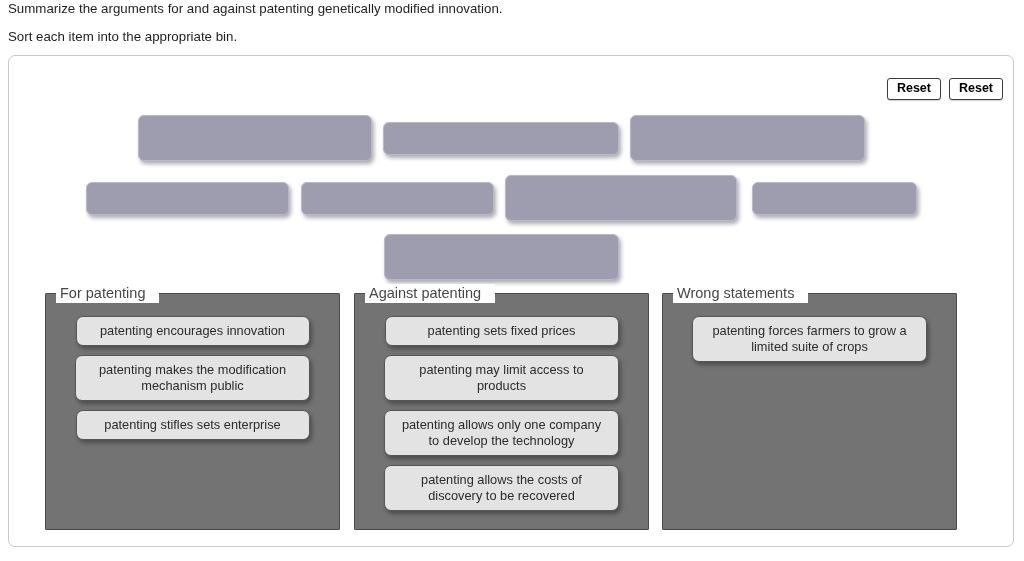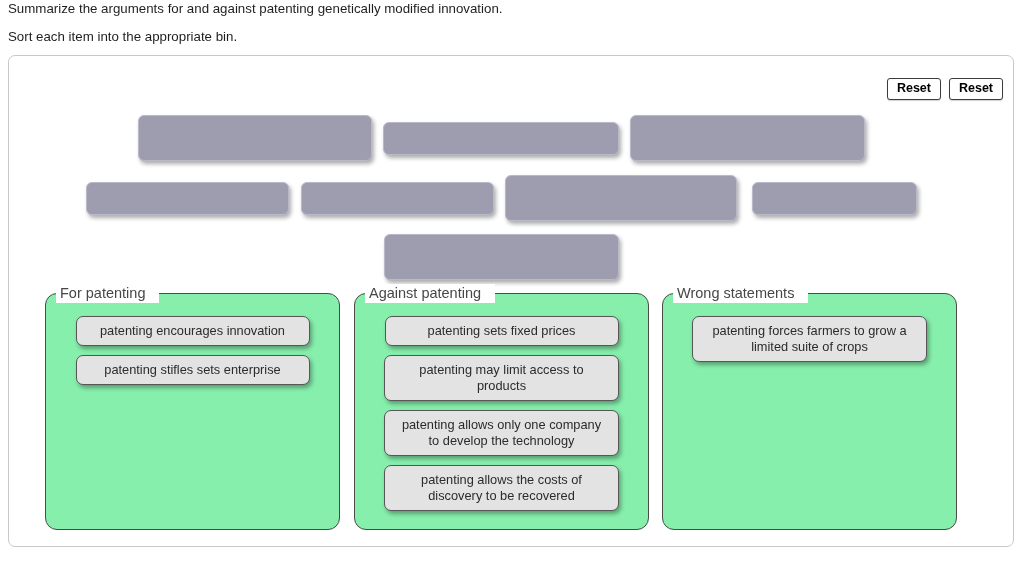--- a/index.html
+++ b/index.html
@@ -86,23 +86,23 @@
     left: 36px;
     top: 237px;
     width: 950px;
     height: 238px;
   }
   .bin {
     position: absolute;
     top: 0;
     width: 295px;
     height: 237px;
-    background: #86efac;
+    background: #737373;
     border: 1px solid #4a4a4a;
-    border-radius: 12px;
+    border-radius: 1px;
     box-sizing: border-box;
   }
   #bin-0 { left: 0px; }
   #bin-1 { left: 309px; }
   #bin-2 { left: 617px; }
 
   .bin-title {
     position: absolute;
     left: 10px;
     top: -10px;
@@ -167,20 +167,23 @@
     </div>
 
   <div id="bins">
       <div class="bin" id="bin-0">
         <div class="bin-title">For patenting</div>
         <div class="bin-items">
           <div class="chip-row">
             <div class="chip w-narrow">patenting encourages innovation</div>
           </div>
           <div class="chip-row">
+            <div class="chip w-wide">patenting makes the modification mechanism public</div>
+          </div>
+          <div class="chip-row">
             <div class="chip w-narrow">patenting stifles sets enterprise</div>
           </div>
         </div>
       </div>
       <div class="bin" id="bin-2">
         <div class="bin-title">Wrong statements</div>
         <div class="bin-items">
           <div class="chip-row">
             <div class="chip w-wide">patenting forces farmers to grow a limited suite of crops</div>
           </div>

